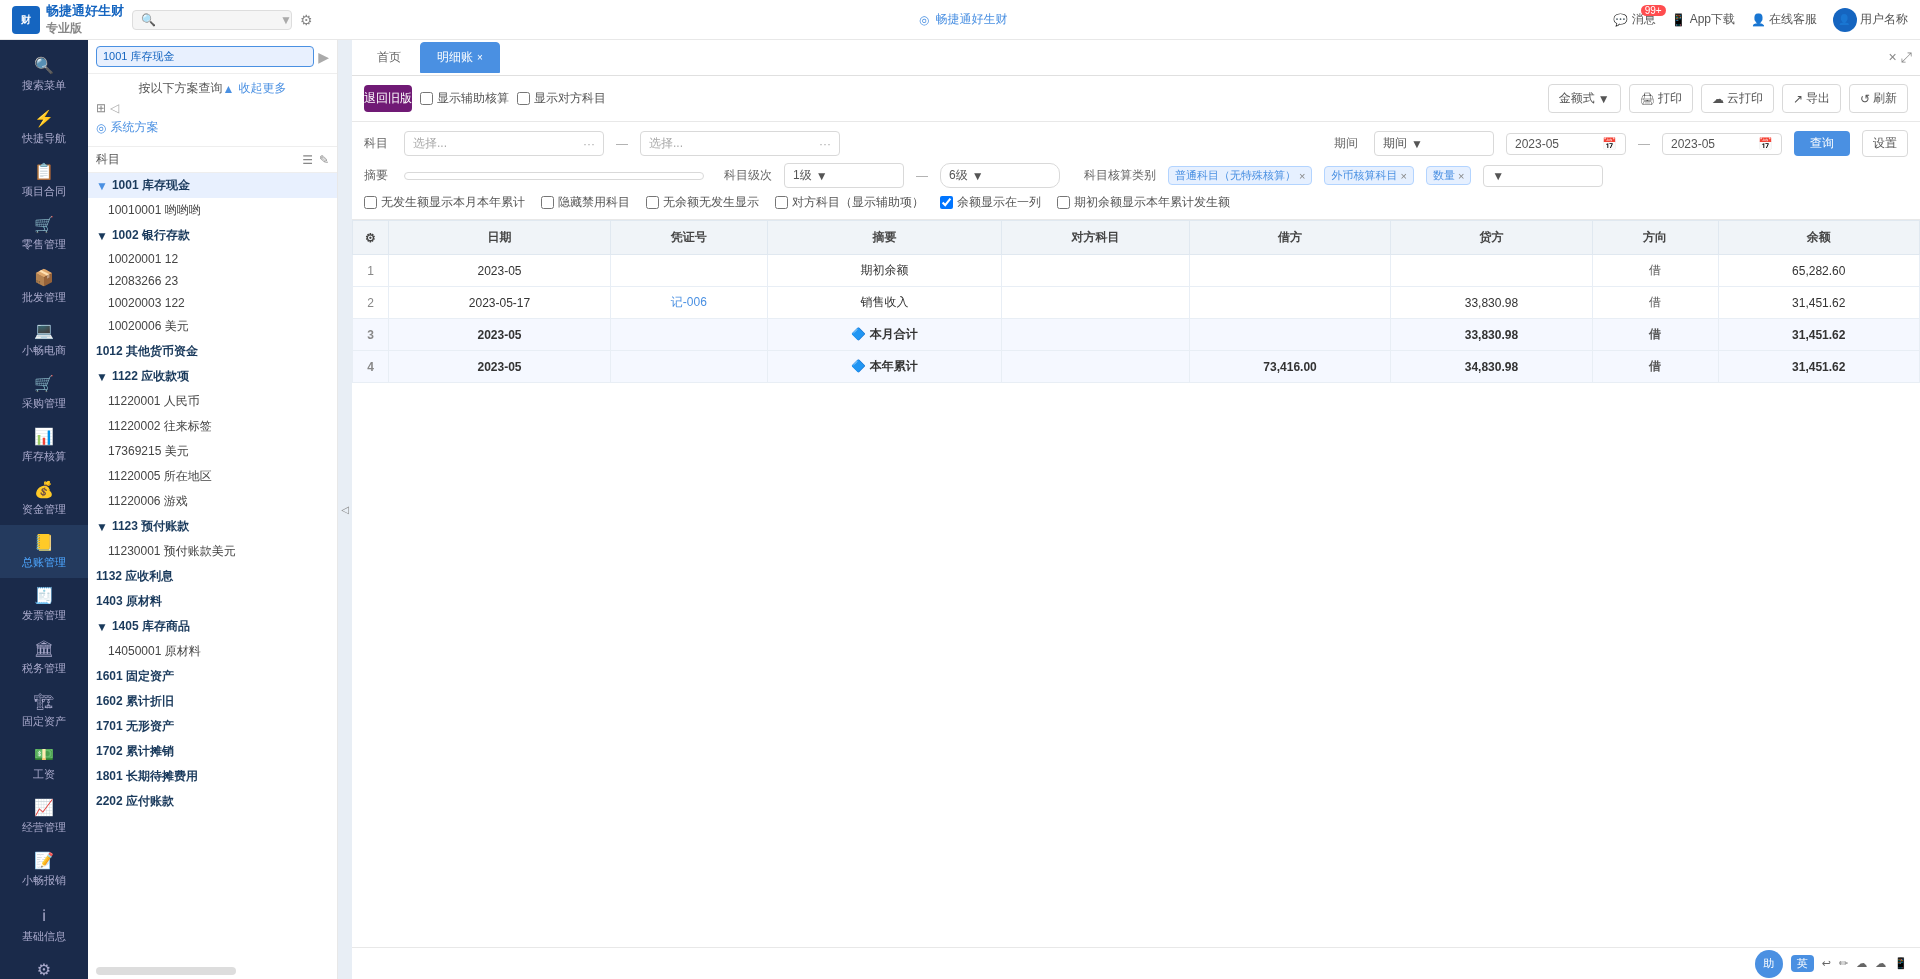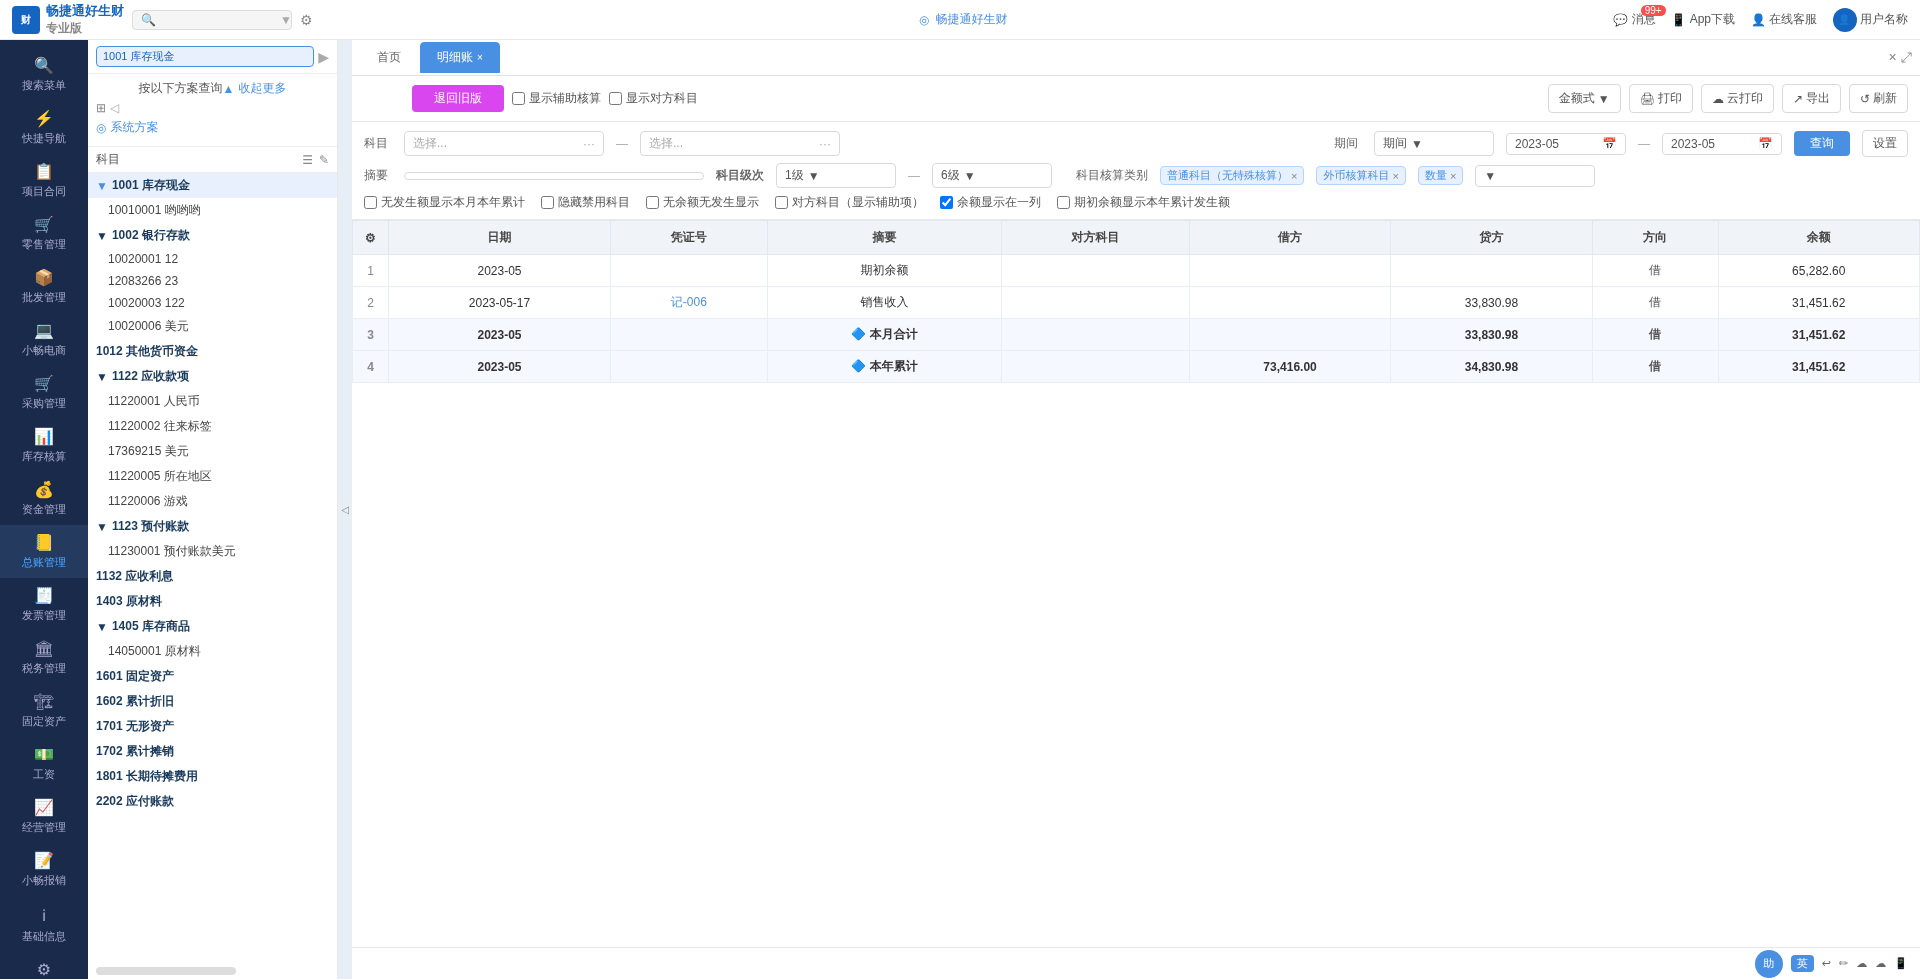--- a/index.html
+++ b/index.html
@@ -46,21 +46,21 @@
     
     .tabs-bar { display: flex; align-items: center; background: #fff; border-bottom: 1px solid #e0e0e0; padding: 0 8px; height: 36px; gap: 2px; }
     .tab { padding: 6px 16px; cursor: pointer; font-size: 12px; border: 1px solid transparent; border-radius: 4px 4px 0 0; color: #666; display: flex; align-items: center; gap: 4px; }
     .tab.active { background: #4a90e2; color: white; border-color: #4a90e2; }
     .tab-close { font-size: 10px; cursor: pointer; }
 
     
     .content-toolbar { background: #fff; padding: 8px 12px; display: flex; align-items: center; justify-content: space-between; border-bottom: 1px solid #e8e8e8; }
     .toolbar-left { display: flex; align-items: center; gap: 8px; }
     .toolbar-right { display: flex; align-items: center; gap: 8px; }
-    .btn-primary { background: #d946ef; color: white; border: none; border-radius: 4px; padding: 5px 22px; cursor: pointer; font-size: 12px; margin-left: 48px; }
+    .btn-primary { background: #701a75; color: white; border: none; border-radius: 4px; padding: 5px 0; cursor: pointer; font-size: 12px; }
     .btn-default { background: white; color: #555; border: 1px solid #d9d9d9; border-radius: 4px; padding: 5px 10px; cursor: pointer; font-size: 12px; display: flex; align-items: center; gap: 3px; }
     .btn-dropdown { background: white; color: #555; border: 1px solid #d9d9d9; border-radius: 4px; padding: 5px 10px; cursor: pointer; font-size: 12px; display: flex; align-items: center; gap: 3px; }
     .checkbox-item { display: flex; align-items: center; gap: 4px; font-size: 12px; color: #555; cursor: pointer; }
     .checkbox-item input { cursor: pointer; }
     .filter-row { display: flex; align-items: center; gap: 12px; margin-bottom: 6px; }
     .filter-label { font-size: 12px; color: #666; min-width: 28px; }
     .filter-input { border: 1px solid #d9d9d9; border-radius: 4px; padding: 3px 8px; font-size: 12px; color: #555; background: white; cursor: pointer; display: flex; align-items: center; gap: 4px; min-width: 120px; }
     .filter-divider { color: #aaa; }
     .filter-tag { background: #e6f0ff; border: 1px solid #b3d4ff; border-radius: 4px; padding: 1px 6px; font-size: 11px; color: #4a90e2; display: flex; align-items: center; gap: 3px; }
     .filter-tag .close-x { cursor: pointer; color: #888; }
@@ -434,27 +434,27 @@
             <span>2023-05</span>
             <span style="margin-left:auto;">📅</span>
           </div>
           <button class="search-query-btn">查询</button>
           <button class="settings-btn">设置</button>
         </div>
 
         <div class="filter-row">
           <span class="filter-label">摘要</span>
           <div class="filter-input" style="width:300px;"></div>
-          <span class="filter-label" style="margin-left:0;font-weight:bold;">科目级次</span>
+          <span class="filter-label" style="margin-left:8px;">科目级次</span>
           <div class="filter-input" style="width:70px;">
             <span>1级</span>
             <span>▼</span>
           </div>
           <span class="filter-divider">—</span>
-          <div class="filter-input" style="width:70px;">
+          <div class="filter-input" style="width:70px;border-radius:10px;">
             <span>6级</span>
             <span>▼</span>
           </div>
           <span class="filter-label" style="margin-left:12px;">科目核算类别</span>
           <div class="filter-tag">
             <span>普通科目（无特殊核算）</span>
             <span class="close-x">×</span>
           </div>
           <div class="filter-tag">
             <span>外币核算科目</span>

